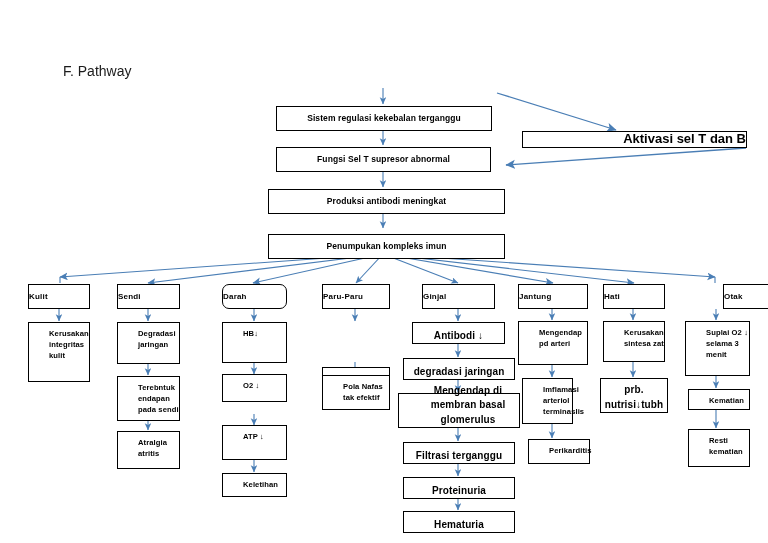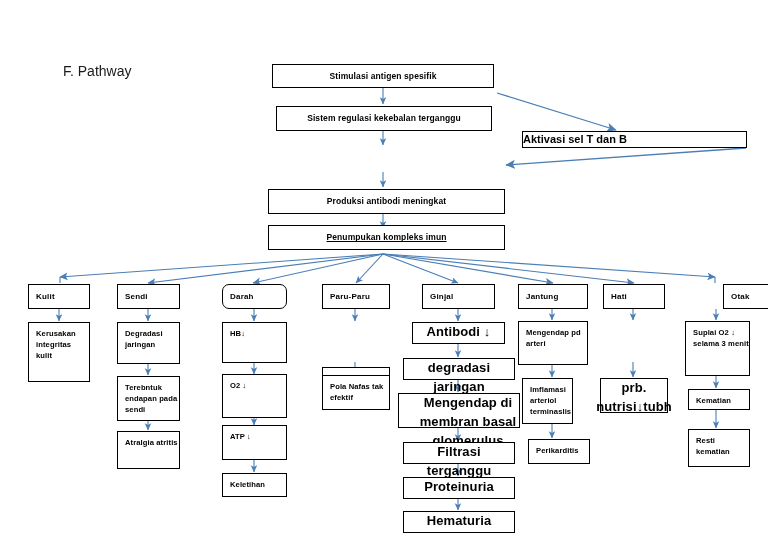--- a/index.html
+++ b/index.html
@@ -24,40 +24,39 @@
     z-index:2;
   }
   
   .main{
     font-size:8.5px;
     display:flex;align-items:center;justify-content:center;
     text-align:center;
     letter-spacing:.1px;
   }
   .side{
-    font-size:11px;
-    display:flex;align-items:center;justify-content:flex-start;
+    font-size:13px;
+    display:flex;align-items:center;justify-content:flex-end;
     text-align:center;
   }
   
   .hdr{
     font-size:8px;
     display:flex;align-items:center;
-    padding-left:7px;
     letter-spacing:.2px;
   }
   
   .body-l{
     font-size:7.6px;
-    padding:5px 0 0 7px;
+    padding:5px 0 0 20px;
     letter-spacing:.1px;
   }
   .body-c{
-    font-size:13px;
-    display:flex;align-items:flex-start;justify-content:center;
+    font-size:10px;
+    display:flex;align-items:flex-end;justify-content:center;
     text-align:center;
     letter-spacing:.1px;
   }
   #title{
     position:absolute;left:63px;top:63px;
     font-family:"Liberation Sans", sans-serif;
     font-size:14px;
     font-weight:normal;
     color:#1a1a1a;
     z-index:3;
@@ -128,34 +127,34 @@
       <line x1="633" y1="362" x2="633" y2="377" marker-end="url(#ah)"></line>
 
       <line x1="716" y1="309" x2="716" y2="320" marker-end="url(#ah)"></line>
       <line x1="716" y1="376" x2="716" y2="388" marker-end="url(#ah)"></line>
       <line x1="716" y1="410" x2="716" y2="428" marker-end="url(#ah)"></line>
     </g>
   </svg>
 
   <div id="title">F. Pathway</div>
 
-  <div class="node main" style="left:272px;top:64px;width:222px;height:24px;">
-    <span>Stimulasi antigen spesifik</span>
-  </div>
 
   <div class="node main" style="left:276px;top:106px;width:216px;height:25px;">
     <span>Sistem regulasi kekebalan terganggu</span>
   </div>
 
+  <div class="node main" style="left:276px;top:147px;width:215px;height:25px;">
+    <span>Fungsi Sel T supresor abnormal</span>
+  </div>
 
   <div class="node main" style="left:268px;top:189px;width:237px;height:25px;">
     <span>Produksi antibodi meningkat</span>
   </div>
 
-  <div class="node main" style="left:268px;top:225px;width:237px;height:25px;text-decoration:underline;">
+  <div class="node main" style="left:268px;top:234px;width:237px;height:25px;">
     <span>Penumpukan kompleks imun</span>
   </div>
 
   <div class="node side" style="left:522px;top:131px;width:225px;height:17px;">
     <span>Aktivasi sel T dan B</span>
   </div>
 
   <div class="node hdr" style="left:28px;top:284px;width:62px;height:25px;">
     <span>Kulit</span>
   </div>
@@ -175,21 +174,21 @@
   <div class="node body-l" style="left:117px;top:431px;width:63px;height:38px;">
     <span>Atralgia atritis</span>
   </div>
 
   <div class="node hdr" style="left:222px;top:284px;width:65px;height:25px;border-radius:7px;">
     <span>Darah</span>
   </div>
   <div class="node body-l" style="left:222px;top:322px;width:65px;height:41px;">
     <span>HB↓</span>
   </div>
-  <div class="node body-l" style="left:222px;top:374px;width:65px;height:44px;">
+  <div class="node body-l" style="left:222px;top:374px;width:65px;height:28px;">
     <span>O2 ↓</span>
   </div>
   <div class="node body-l" style="left:222px;top:425px;width:65px;height:35px;">
     <span>ATP ↓</span>
   </div>
   <div class="node body-l" style="left:222px;top:473px;width:65px;height:24px;">
     <span>Keletihan</span>
   </div>
 
   <div class="node hdr" style="left:322px;top:284px;width:68px;height:25px;">
@@ -233,20 +232,23 @@
   <div class="node body-l" style="left:522px;top:378px;width:51px;height:46px;">
     <span>Imflamasi arteriol terminaslis</span>
   </div>
   <div class="node body-l" style="left:528px;top:439px;width:62px;height:25px;">
     <span>Perikarditis</span>
   </div>
 
   <div class="node hdr" style="left:603px;top:284px;width:62px;height:25px;">
     <span>Hati</span>
   </div>
+  <div class="node body-l" style="left:603px;top:321px;width:62px;height:41px;">
+    <span>Kerusakan sintesa zat</span>
+  </div>
   <div class="node body-c" style="left:600px;top:378px;width:68px;height:35px;">
     <span>prb. nutrisi↓tubh</span>
   </div>
 
   <div class="node hdr" style="left:691px;top:284px;width:65px;height:25px;margin-left:32px;">
     <span>Otak</span>
   </div>
   <div class="node body-l" style="left:685px;top:321px;width:65px;height:55px;">
     <span>Suplai O2 ↓ selama 3 menit</span>
   </div>

